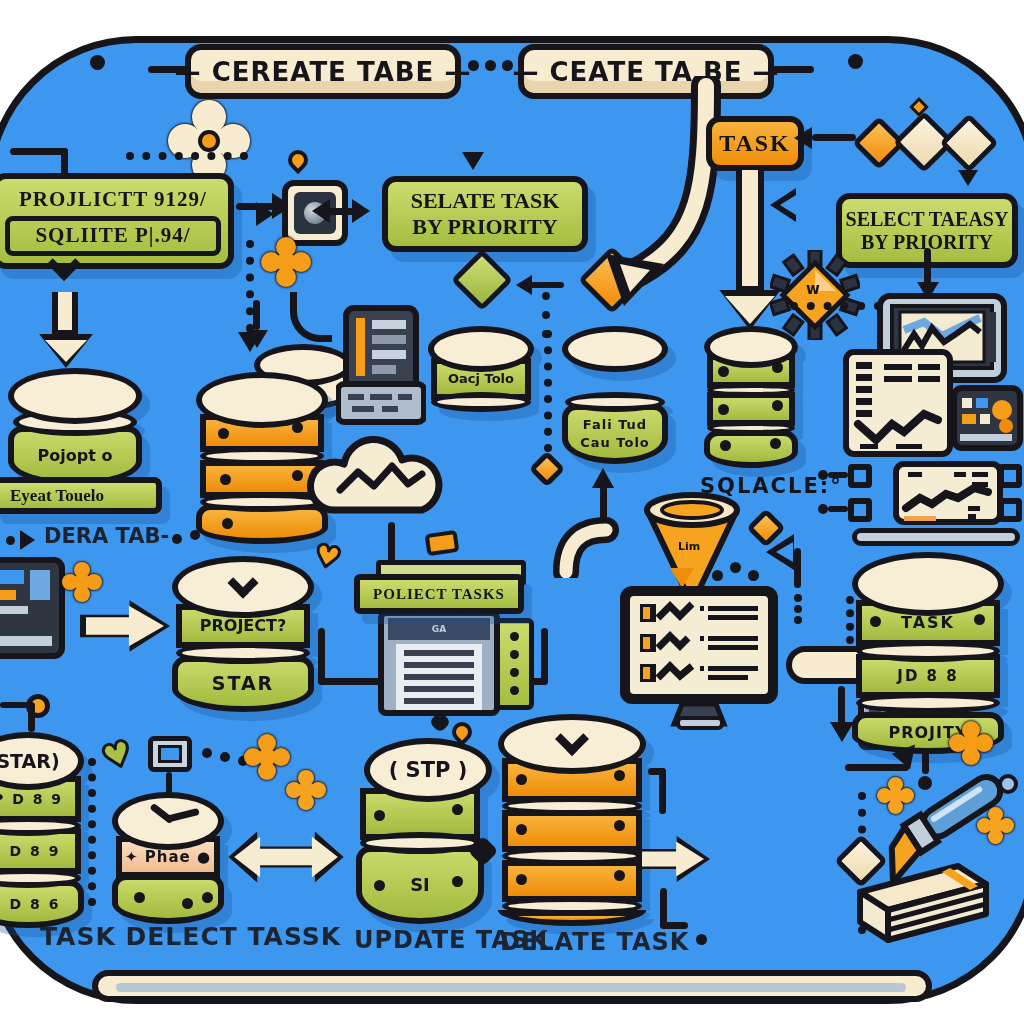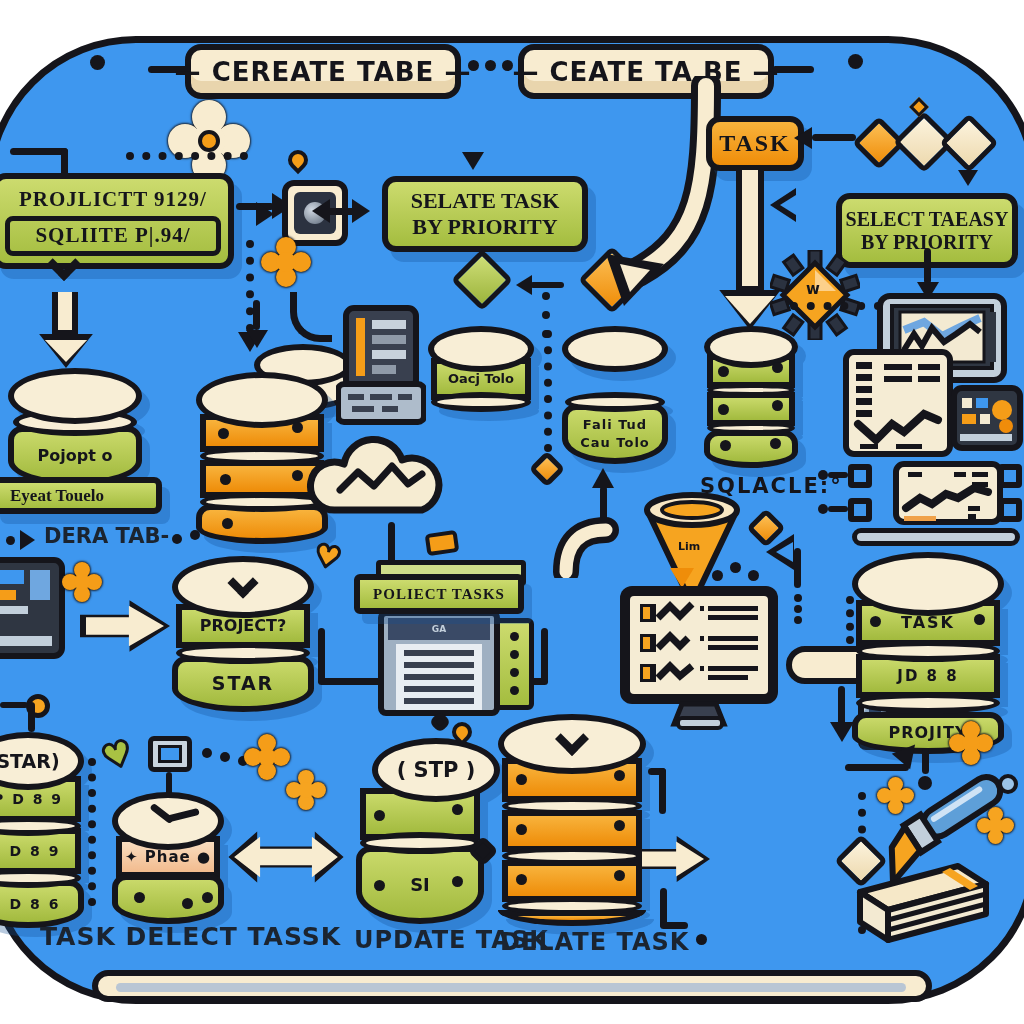--- a/index.html
+++ b/index.html
@@ -504,21 +504,21 @@
   <span class="d txt" style="left:40px;top:922px;font-size:25px;color:#1b2430;letter-spacing:1px">TASK DELECT TASSK</span>
 
   <div class="blk dbl" style="left:226px;top:828px;width:120px;height:58px">
       <div class="o"></div>
       <div class="i"></div>
     </div>
   <div class="fl" style="left:258px;top:748px;width:18px;height:18px;background:#f59d18;box-shadow:0 -14px 0 #f59d18,0 14px 0 #f59d18,-14px 0 0 #f59d18,14px 0 0 #f59d18"></div>
   <div class="fl" style="left:298px;top:782px;width:16px;height:16px;background:#f6a420;box-shadow:0 -12px 0 #f6a420,0 12px 0 #f6a420,-12px 0 0 #f6a420,12px 0 0 #f6a420"></div>
 
   <div class="cyl" style="left:356px;top:738px;width:128px;height:190px">
-    <div class="ctop" style="left:16px;top:0;width:128px;height:64px;font-size:21px">
+    <div class="ctop" style="left:8px;top:0;width:128px;height:64px;font-size:21px">
       <span>( STP )</span>
     </div>
     <div class="band" style="left:4px;top:50px;width:120px;height:52px"></div>
     <div class="rim" style="left:4px;top:94px;width:120px;height:22px"></div>
     <div class="band bot" style="left:0;top:108px;width:128px;height:78px;font-size:18px">
       <span>SI</span>
     </div>
     <div class="bd" style="left:18px;top:72px"></div>
       <div class="bd" style="left:96px;top:66px"></div>
     <div class="bd" style="left:18px;top:142px"></div>

